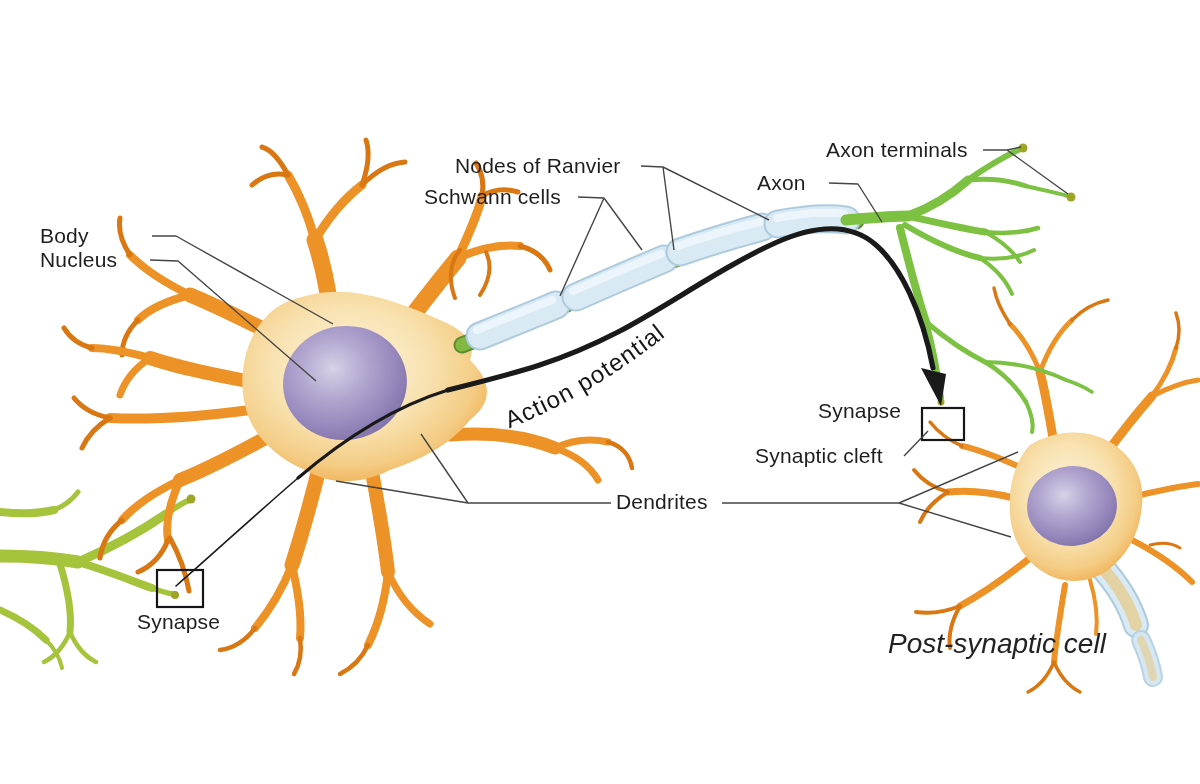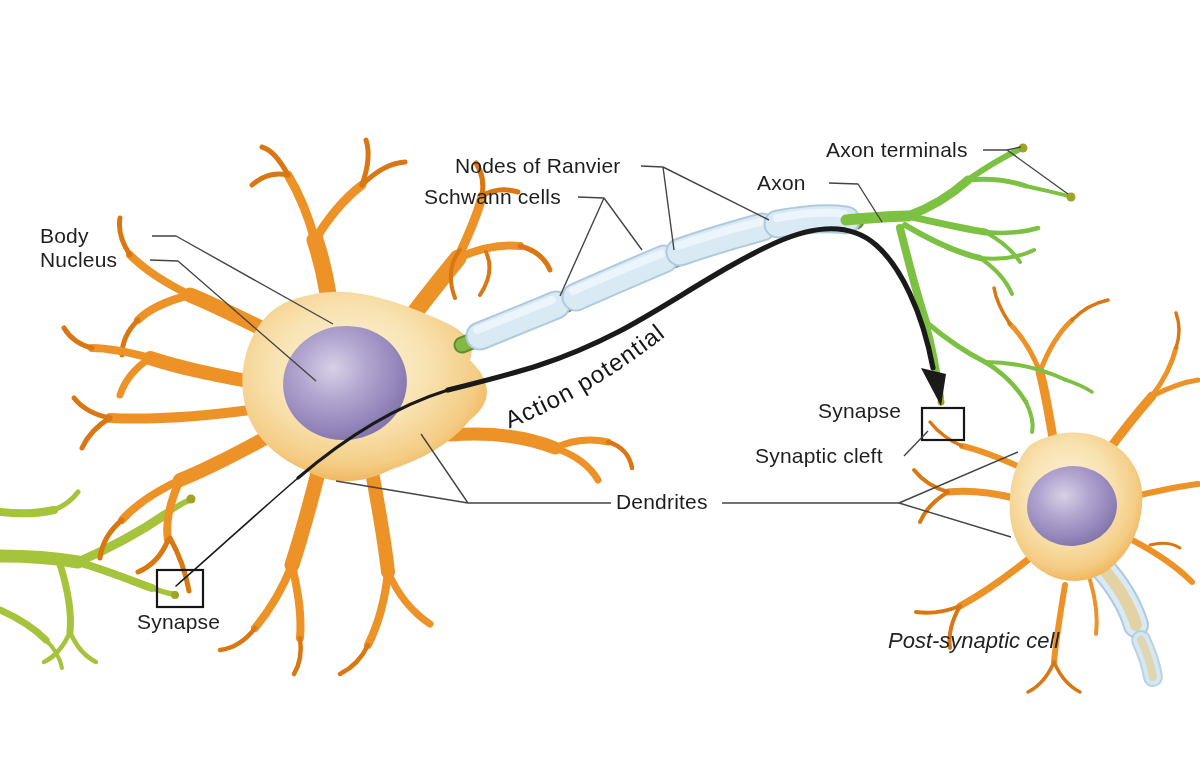--- a/index.html
+++ b/index.html
@@ -2,21 +2,21 @@
 <html style="--dendrite-orange: #ED9226; --dendrite-deep: #D97713; --soma-cream: #F8E2B0; --soma-rim: #EA9630; --nucleus-purple: #9486BB; --axon-green: #83B843; --terminal-green: #7CC142; --terminal2-green: #A6C33C; --olive-tip: #9DA426; --myelin-blue: #D9EAF5; --arrow-black: #1A1A1A; --leader-line: #454545;"><head>
 <meta charset="utf-8">
 <style>
   html,body{margin:0;padding:0;background:#ffffff}
   .stage{position:relative;width:1200px;height:784px;background:#fff;overflow:hidden;
          font-family:"Liberation Sans",sans-serif}
   .stage svg{position:absolute;left:0;top:0}
   .lbl{position:absolute;font-size:21px;color:#1e1e1e;letter-spacing:.2px;white-space:nowrap;line-height:1.1}
   .lbl.ra{}
   .ttl{position:absolute;font-size:23px;font-weight:bold;color:#0f0f0f;white-space:nowrap}
-  .cellname{position:absolute;font-size:22px;font-style:italic;color:#222;white-space:nowrap}
+  .cellname{position:absolute;font-size:28px;font-style:italic;color:#222;white-space:nowrap}
 
   .ln{fill:none;stroke:var(--leader-line,#454545);stroke-width:1.4;stroke-linejoin:round}
   .dend{fill:none;stroke:var(--dendrite-orange,#ED9226);stroke-linecap:round;stroke-linejoin:round}
   .dendd{fill:none;stroke:var(--dendrite-deep,#D97713);stroke-linecap:round;stroke-linejoin:round}
   .grn{fill:none;stroke:var(--terminal-green,#7CC142);stroke-linecap:round;stroke-linejoin:round}
   .grn2{fill:none;stroke:var(--terminal2-green,#A6C33C);stroke-linecap:round;stroke-linejoin:round}
   .axE{fill:none;stroke:#5E8F2F;stroke-linecap:round}
   .axC{fill:none;stroke:var(--axon-green,#83B843);stroke-linecap:round}
   .myE{fill:none;stroke:#AECBDD;stroke-linecap:round}
   .my{fill:none;stroke:var(--myelin-blue,#D9EAF5);stroke-linecap:round}

